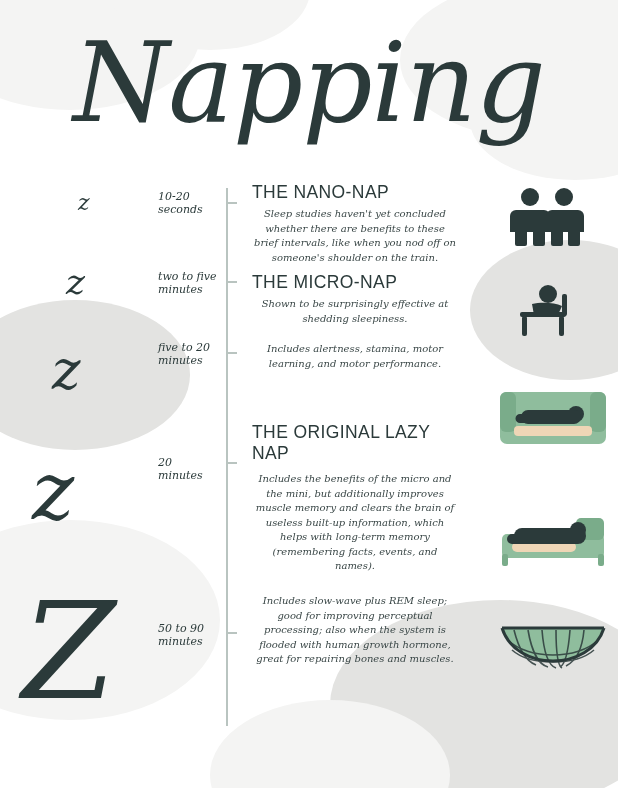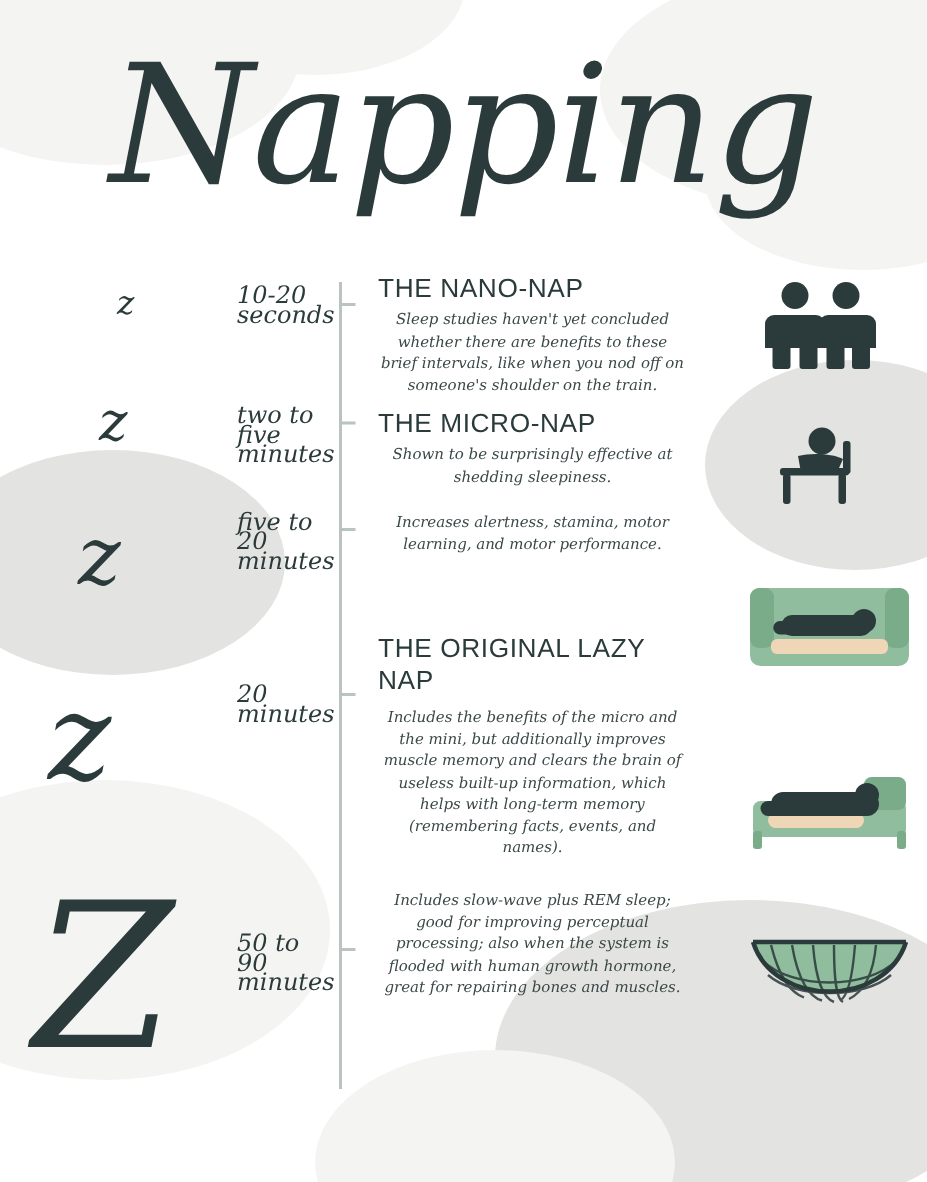--- a/index.html
+++ b/index.html
@@ -110,21 +110,21 @@
     height: 2px;
     background: #b9c4c0;
   }
   .tl-label {
     position: absolute;
     right: 30px;
     text-align: left;
     width: 62px;
     font-family: "DejaVu Serif", "Liberation Serif", serif;
     font-style: italic;
-    font-size: 16px;
+    font-size: 11px;
     line-height: 13px;
     color: #2b3a3a;
     left: 8px;
   }
 
   
   .naps {
     flex: 1;
     position: relative;
     padding-left: 6px;
@@ -213,21 +213,21 @@
         <div class="nap-title">THE NANO-NAP</div>
         <div class="nap-desc">Sleep studies haven't yet concluded whether there are benefits to these brief intervals, like when you nod off on someone's shoulder on the train.</div>
       </div>
 
       <div class="nap" style="top:98px;">
         <div class="nap-title">THE MICRO-NAP</div>
         <div class="nap-desc">Shown to be surprisingly effective at shedding sleepiness.</div>
       </div>
 
       <div class="nap" style="top:168px;">
-        <div class="nap-desc">Increases alertness, stamina, motor learning, and motor performance.</div>
+        <div class="nap-desc">Includes alertness, stamina, motor learning, and motor performance.</div>
       </div>
 
       <div class="nap" style="top:248px;">
         <div class="nap-title">THE ORIGINAL LAZY NAP</div>
         <div class="nap-desc" style="margin-top:8px;">Includes the benefits of the micro and the mini, but additionally improves muscle memory and clears the brain of useless built-up information, which helps with long-term memory (remembering facts, events, and names).</div>
       </div>
 
       <div class="nap" style="top:412px;">
         <div class="nap-desc" style="margin-top:8px;">Includes slow-wave plus REM sleep; good for improving perceptual processing; also when the system is flooded with human growth hormone, great for repairing bones and muscles.</div>
       </div>

